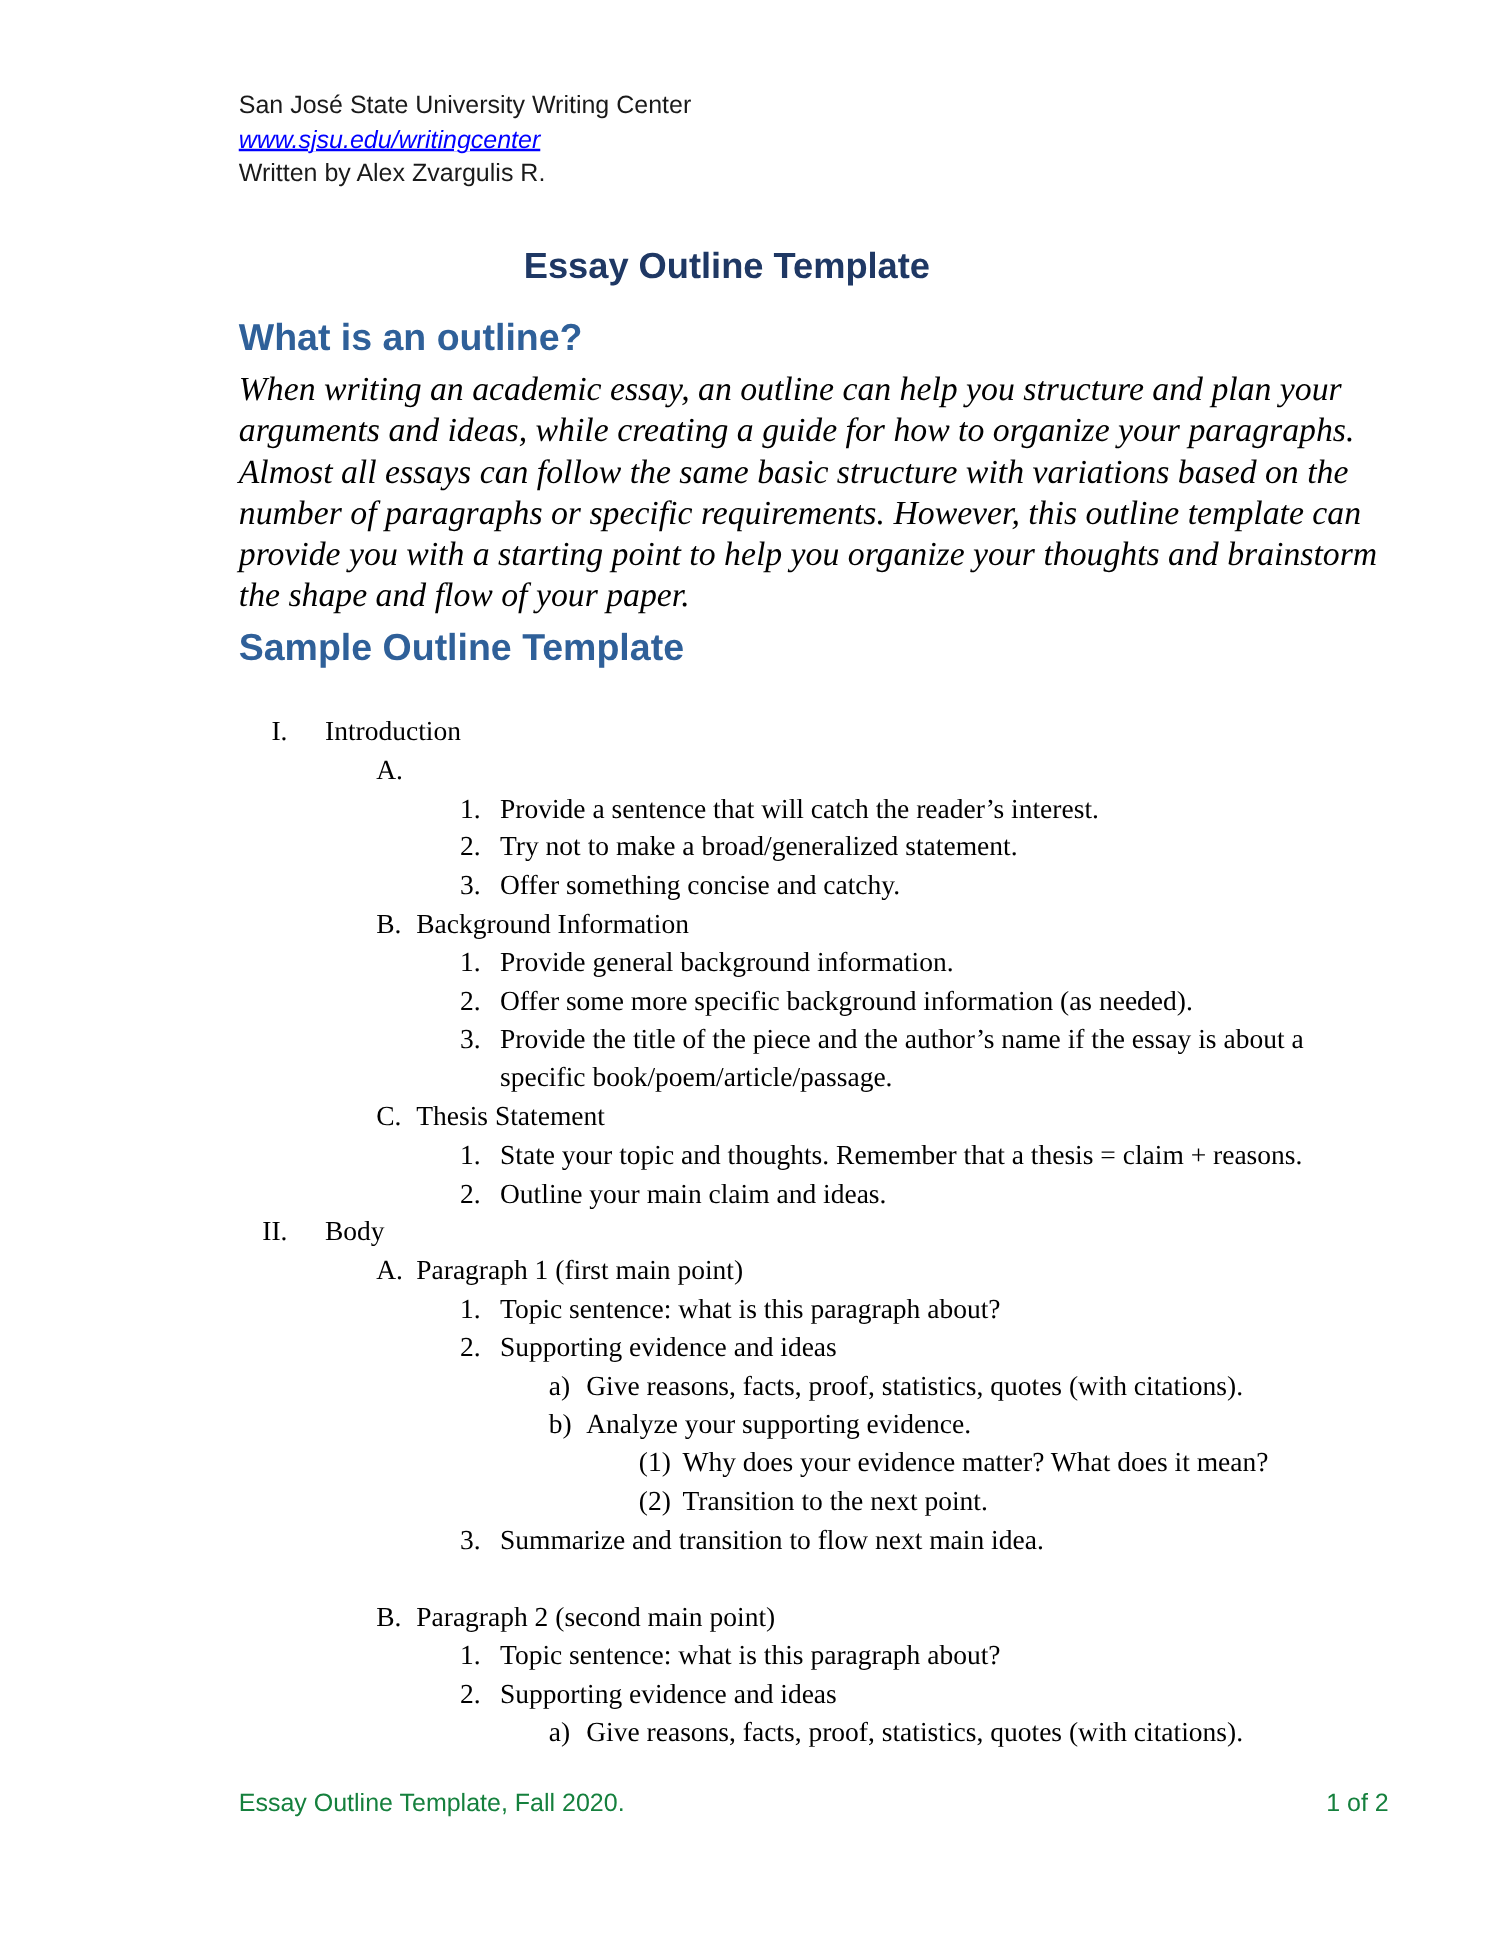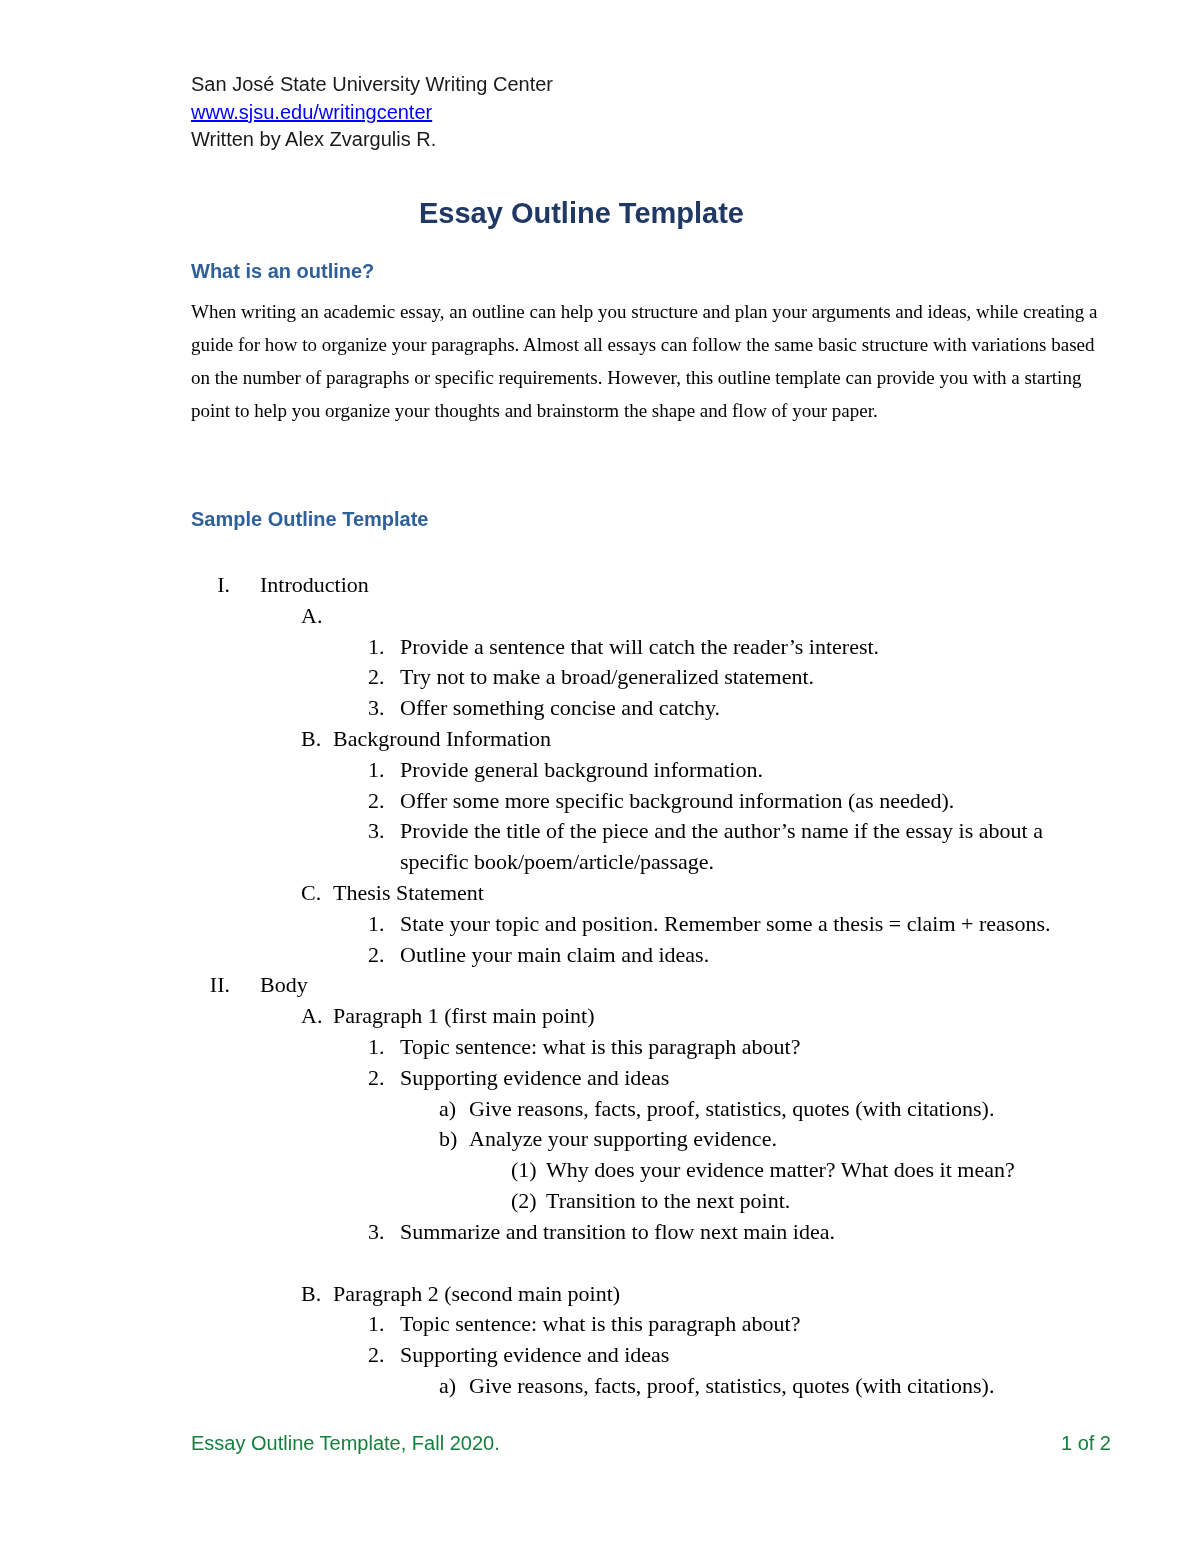--- a/index.html
+++ b/index.html
@@ -27,51 +27,53 @@
     top:71px; left:143px; width:920px;
     font-family:"Liberation Sans", sans-serif;
     font-size:20px;
     line-height:27.5px;
     color:#1a1a1a;
   }
   .doc-header .link{
     color:var(--link-color);
     text-decoration:underline;
     cursor:pointer;
+    font-style:italic;
   }
   
   .doc-title{
     position:absolute;
     top:193px; left:0; width:1036px;
     text-align:center;
     font-family:"Liberation Sans", sans-serif;
     font-weight:bold;
     font-size:29px;
     line-height:40px;
     color:var(--title-color);
     padding-left:31px;
   }
   
   .section-heading{
     position:absolute;
     left:143px; width:920px;
     font-family:"Liberation Sans", sans-serif;
     font-weight:bold;
-    font-size:20px;
+    font-size:30px;
     line-height:30px;
     color:var(--heading-color);
   }
   .heading-intro{top:256px;}
   .heading-outline{top:504px;}
   
   .intro-paragraph{
     position:absolute;
     top:295px; left:143px; width:917px;
-    font-size:19px;
+    font-size:27px;
     line-height:33px;
+    font-style:italic;
   }
   
   .outline{
     position:absolute;
     top:570px; left:143px; width:920px;
     font-size:22px;
     line-height:30.8px;
   }
   .o-row{display:flex;}
   .o-marker{flex:none;}
@@ -155,21 +157,21 @@
       <div class="o-row lvl3">
         <span class="o-marker">3.</span>
         <span class="o-text">Provide the title of the piece and the author’s name if the essay is about a specific book/poem/article/passage.</span>
       </div>
       <div class="o-row lvl2">
         <span class="o-marker">C.</span>
         <span class="o-text">Thesis Statement</span>
       </div>
       <div class="o-row lvl3">
         <span class="o-marker">1.</span>
-        <span class="o-text">State your topic and position. Remember some a thesis = claim + reasons.</span>
+        <span class="o-text">State your topic and thoughts. Remember that a thesis = claim + reasons.</span>
       </div>
       <div class="o-row lvl3">
         <span class="o-marker">2.</span>
         <span class="o-text">Outline your main claim and ideas.</span>
       </div>
       <div class="o-row lvl1">
         <span class="o-marker">II.</span>
         <span class="o-text">Body</span>
       </div>
       <div class="o-row lvl2">

